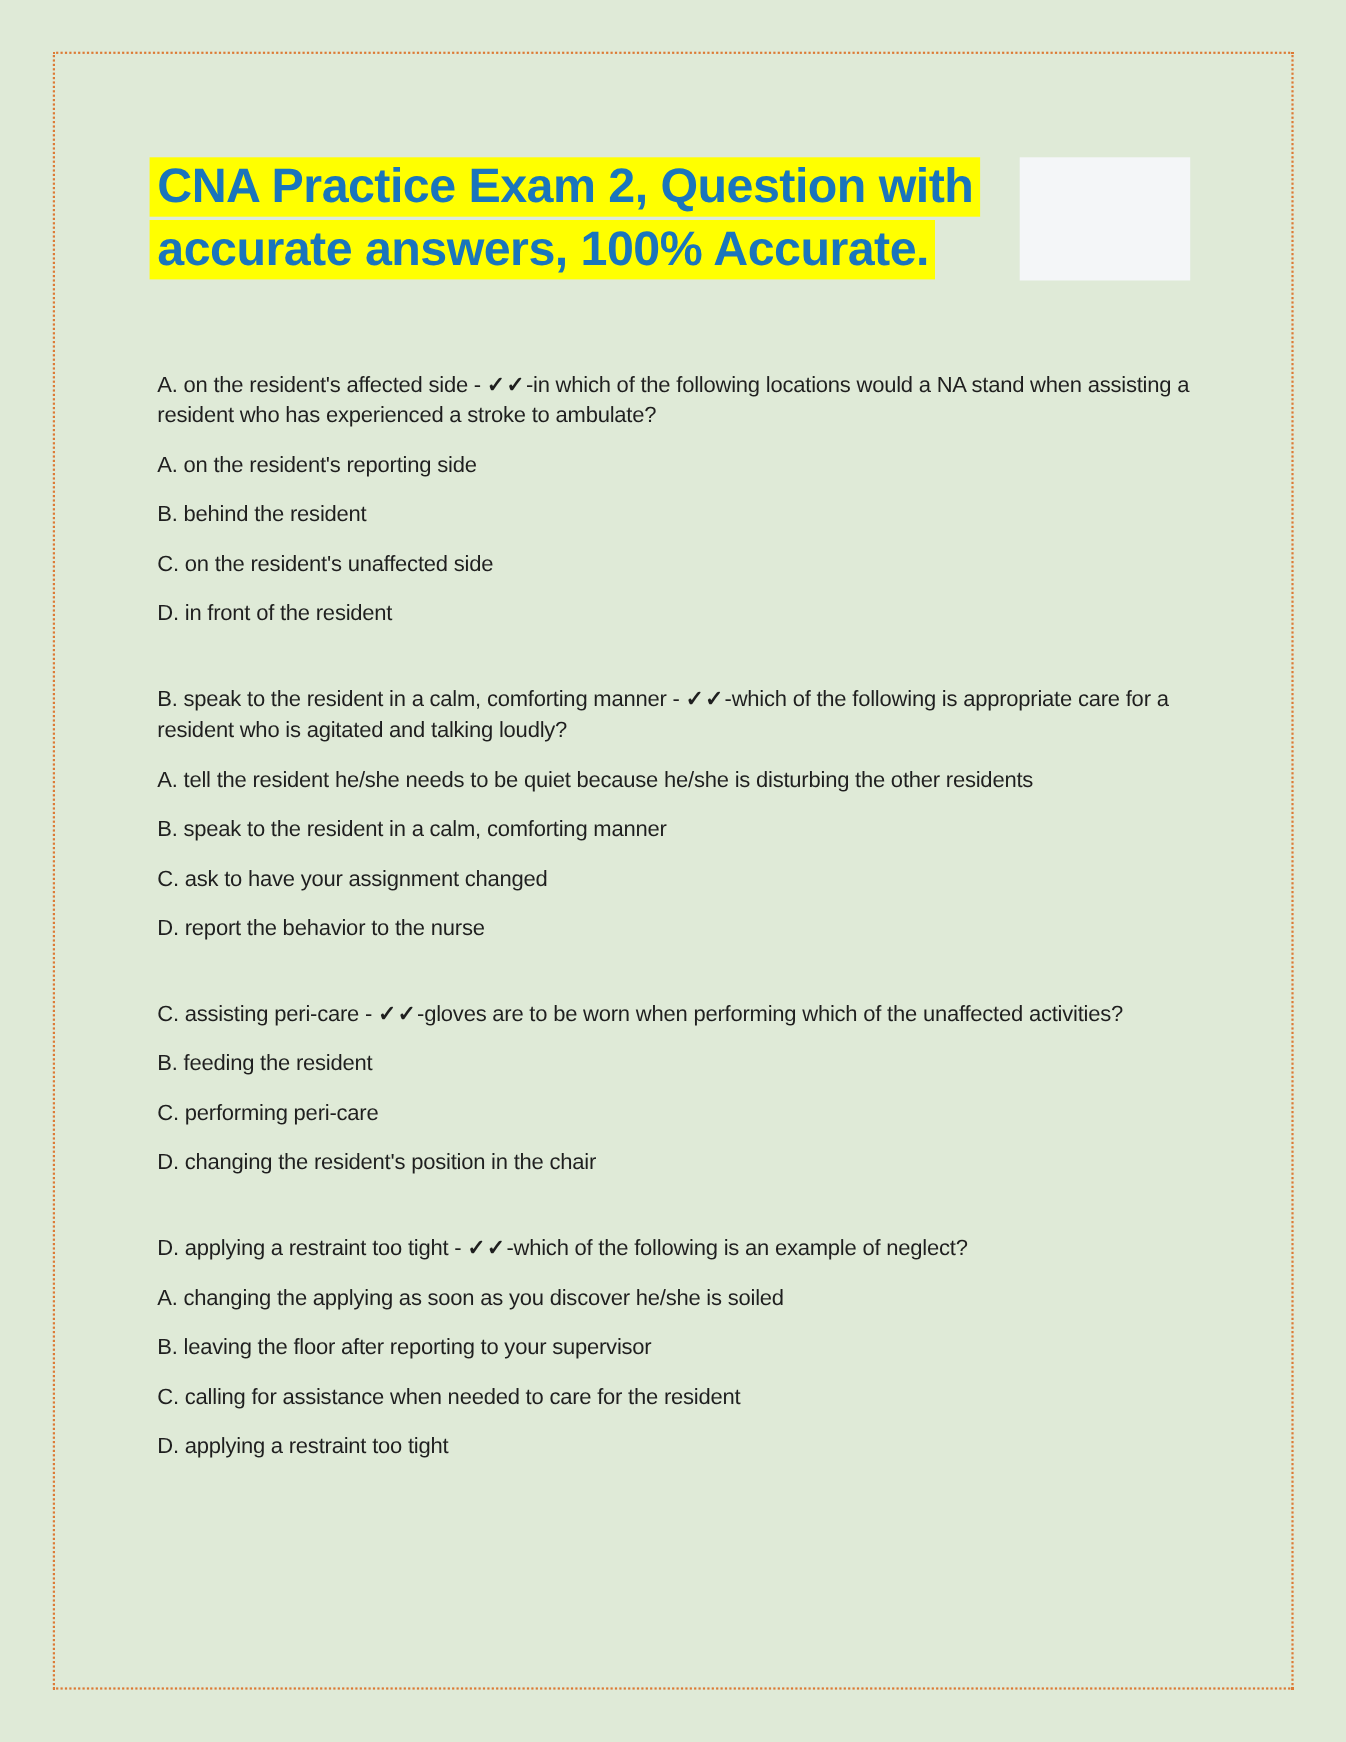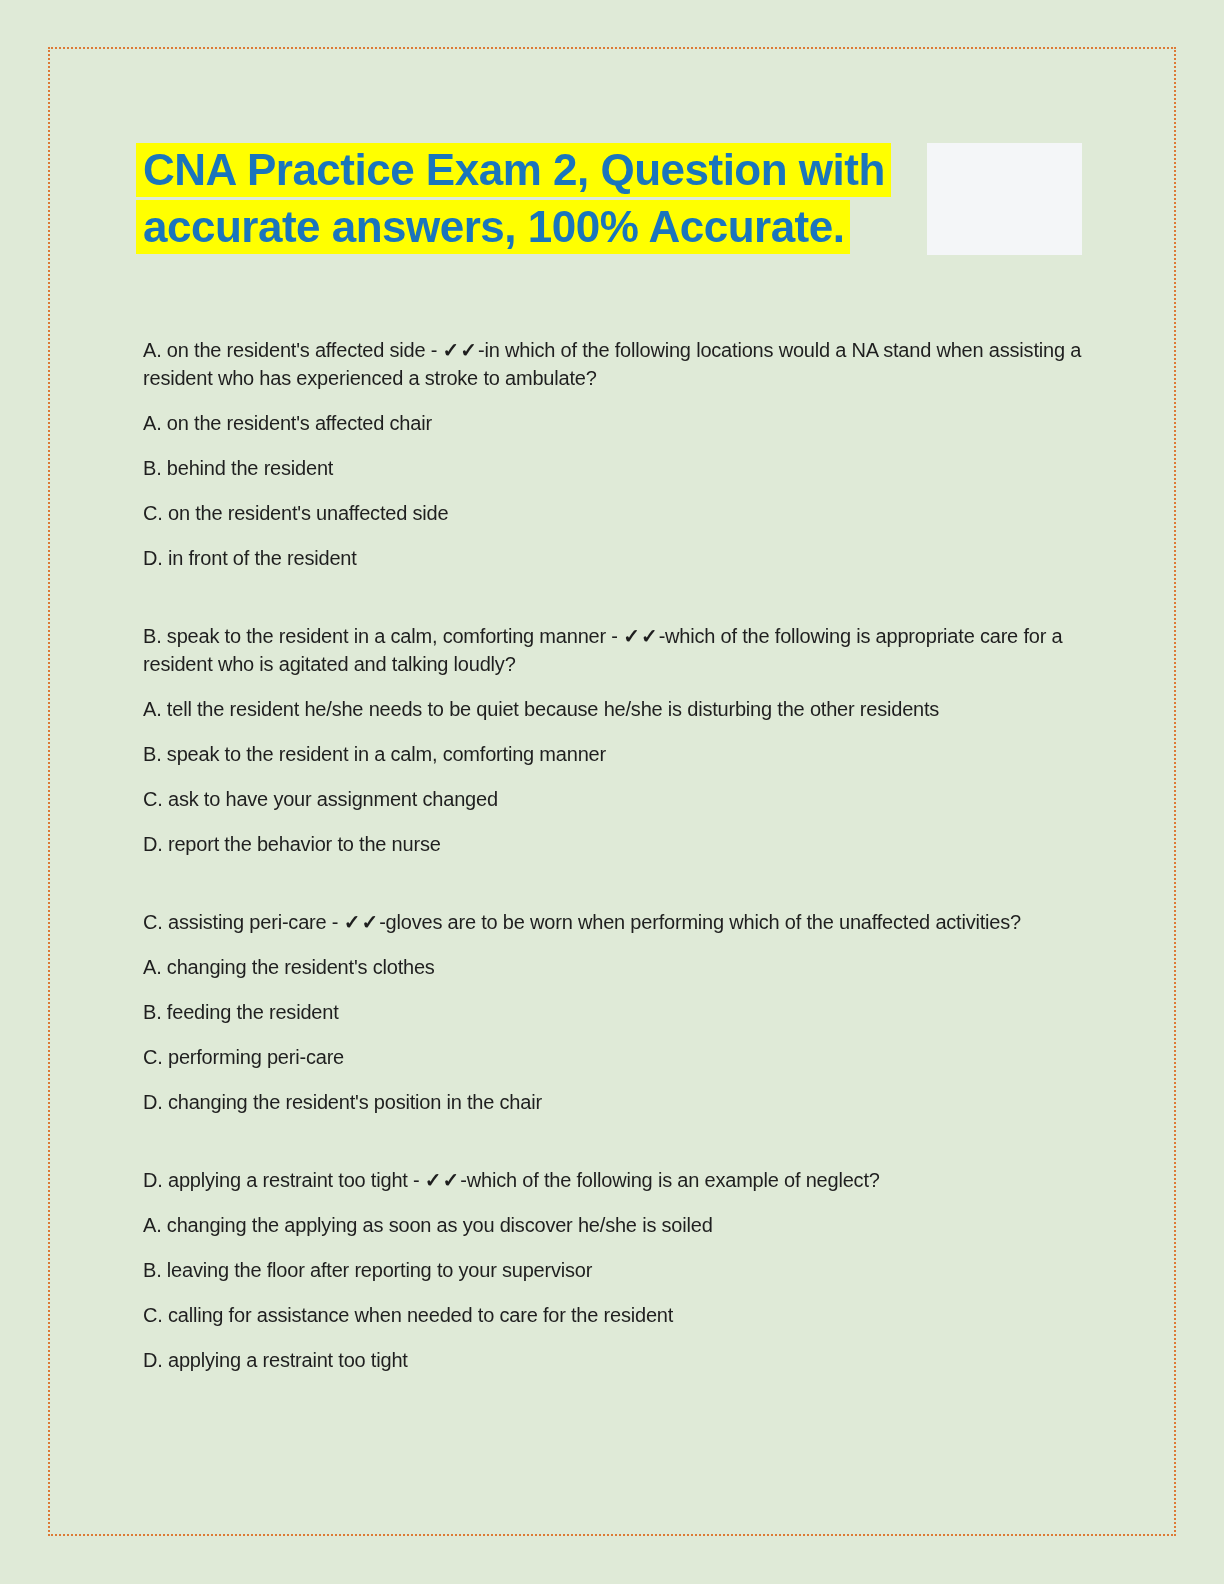--- a/index.html
+++ b/index.html
@@ -70,37 +70,36 @@
 <div class="white-box"></div>
 
 <div class="title-wrap">
   <div><span class="title-line">CNA Practice Exam 2, Question with</span></div>
   <div><span class="title-line">accurate answers, 100% Accurate.</span></div>
 </div>
 
 <div class="body-text">
   <div class="qa-block">
     <p><span>A. on the resident's affected side - </span><span class="checkmarks">✓✓</span><span>-in which of the following locations would a NA stand when assisting a resident who has experienced a stroke to ambulate?</span></p>
-    <p>A. on the resident's affected chair</p>
+    <p>A. on the resident's reporting side</p>
     <p>B. behind the resident</p>
     <p>C. on the resident's unaffected side</p>
     <p>D. in front of the resident</p>
   </div>
 
   <div class="qa-block">
     <p><span>B. speak to the resident in a calm, comforting manner - </span><span class="checkmarks">✓✓</span><span>-which of the following is appropriate care for a resident who is agitated and talking loudly?</span></p>
     <p>A. tell the resident he/she needs to be quiet because he/she is disturbing the other residents</p>
     <p>B. speak to the resident in a calm, comforting manner</p>
     <p>C. ask to have your assignment changed</p>
     <p>D. report the behavior to the nurse</p>
   </div>
 
   <div class="qa-block">
     <p><span>C. assisting peri-care - </span><span class="checkmarks">✓✓</span><span>-gloves are to be worn when performing which of the unaffected activities?</span></p>
-    <p>A. changing the resident's clothes</p>
     <p>B. feeding the resident</p>
     <p>C. performing peri-care</p>
     <p>D. changing the resident's position in the chair</p>
   </div>
 
   <div class="qa-block">
     <p><span>D. applying a restraint too tight - </span><span class="checkmarks">✓✓</span><span>-which of the following is an example of neglect?</span></p>
     <p>A. changing the applying as soon as you discover he/she is soiled</p>
     <p>B. leaving the floor after reporting to your supervisor</p>
     <p>C. calling for assistance when needed to care for the resident</p>

